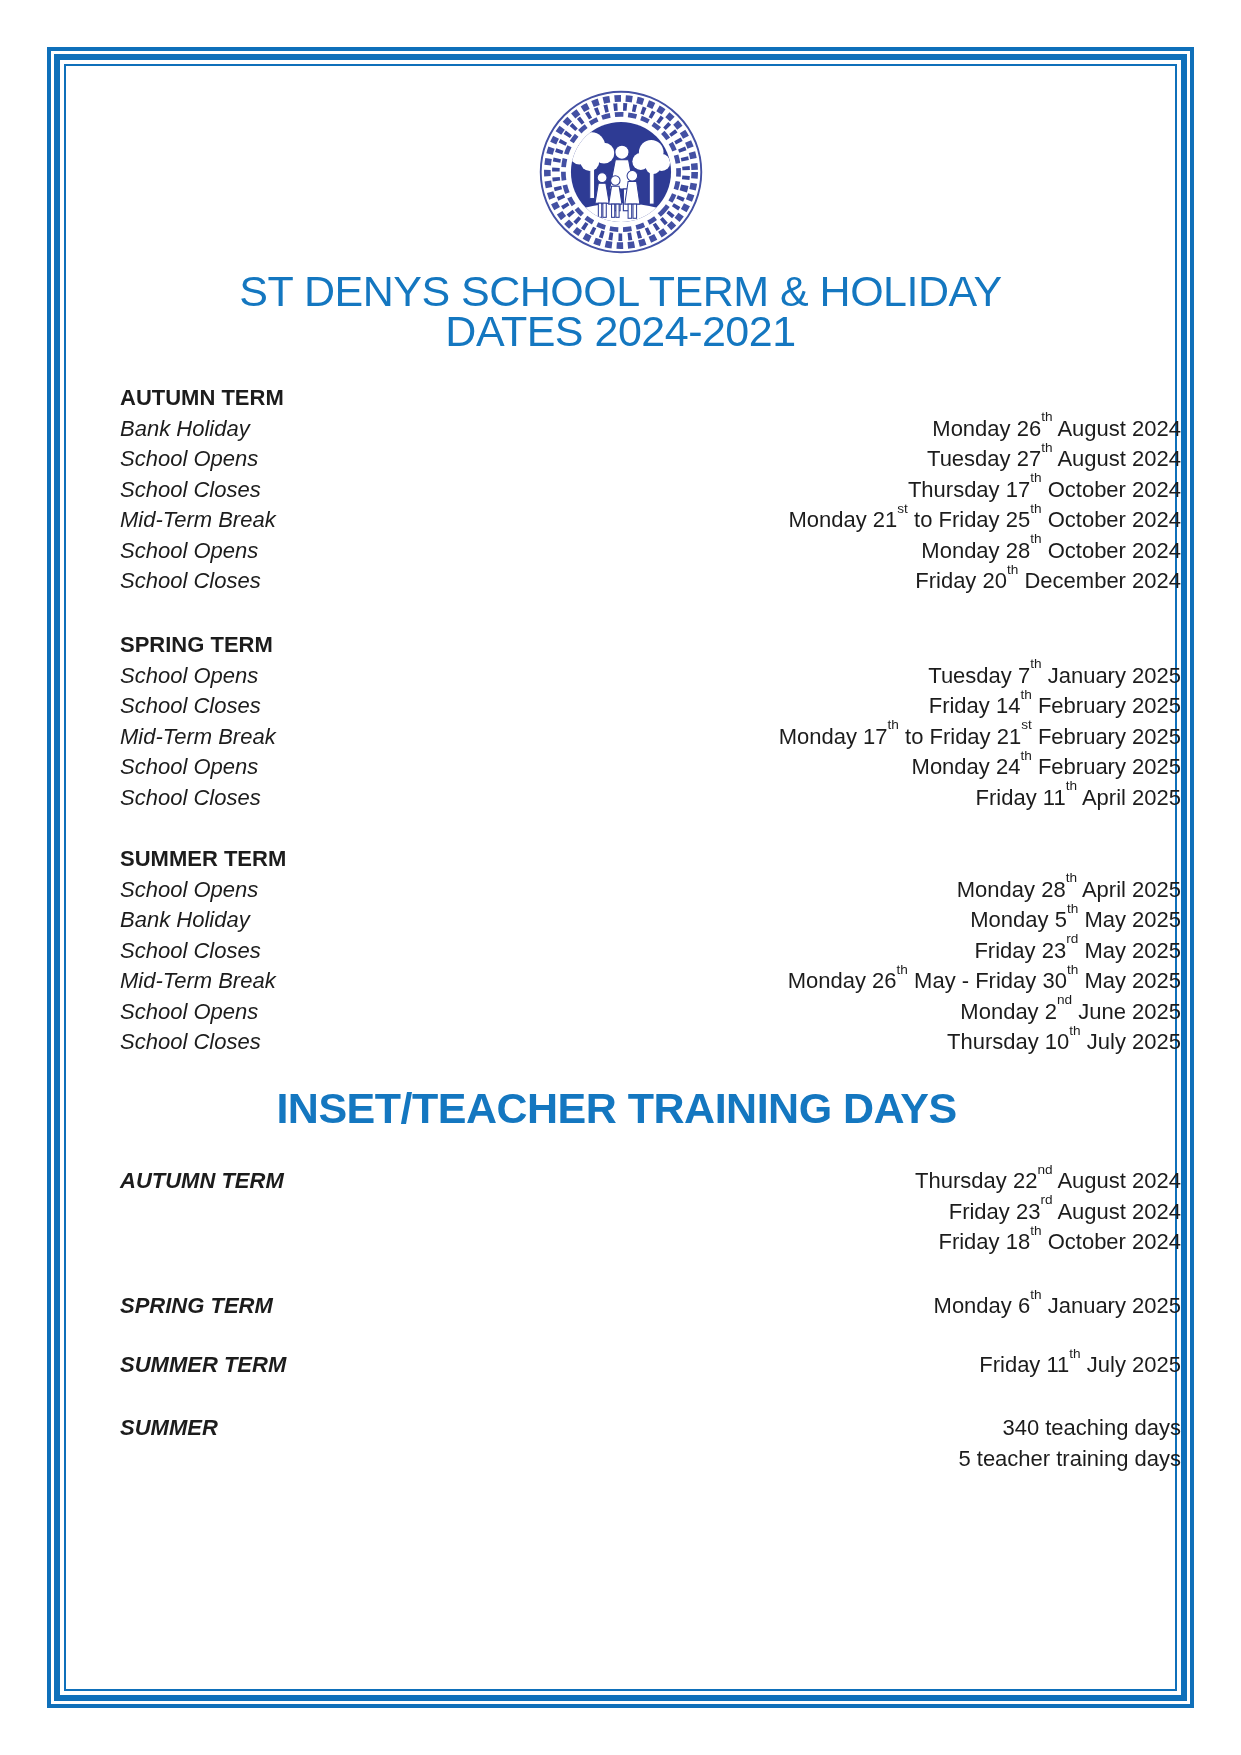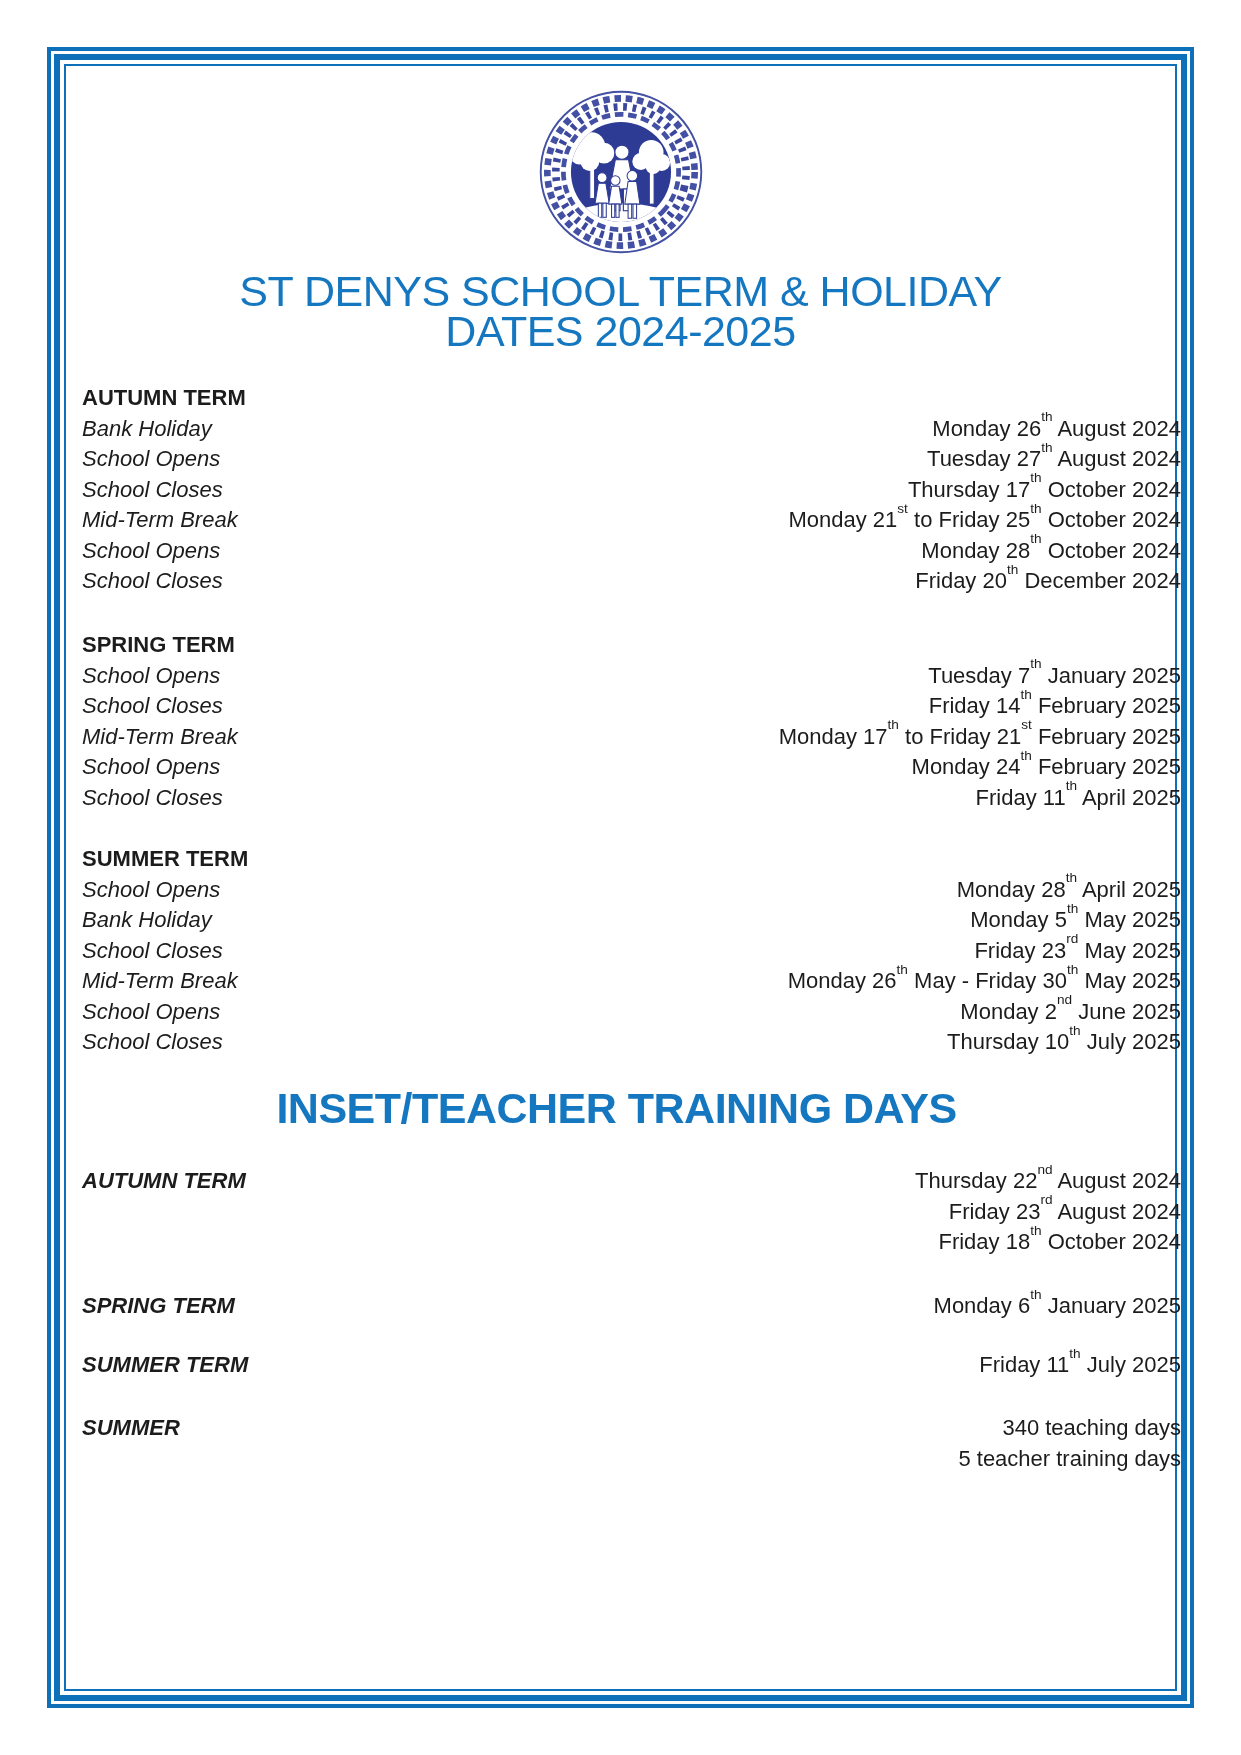--- a/index.html
+++ b/index.html
@@ -32,21 +32,21 @@
     text-align:center;
     font-size:43px;line-height:46px;font-weight:bold;
     letter-spacing:-0.5px;
     color:var(--head-blue);
   }
 
   
   .sec{position:absolute;left:0;right:60px;}
   .line{
     display:flex;
-    padding-left:82px;
+    padding-left:120px;
     font-size:22px;line-height:30.5px;
     white-space:pre-wrap;
   }
   .lbl{flex:none;width:300px;font-style:italic;}
   .hdr{font-weight:bold;}
   .val{flex:1;text-align:right;}
   .val sup{font-size:0.62em;position:relative;top:-0.45em;line-height:0;}
 
   .sec-autumn{top:383px;}
   .sec-spring{top:630px;}
@@ -127,21 +127,21 @@
           <rect x="97.5" y="124" width="3.8" height="15"></rect>
             <rect x="102.7" y="124" width="3.8" height="15"></rect>
         </g>
       </g>
     </g>
   </g>
 </svg>
 
 <div class="doc-title">
   <div>ST DENYS SCHOOL TERM &amp; HOLIDAY</div>
-  <div>DATES 2024-2025</div>
+  <div>DATES 2024-2021</div>
 </div>
 
 <div class="sec sec-autumn">
   <div class="line hdr">AUTUMN TERM</div>
   <div class="line"><span class="lbl">Bank Holiday</span><span class="val"> Monday 26<sup>th</sup> August 2024</span></div>
   <div class="line"><span class="lbl">School Opens</span><span class="val">Tuesday 27<sup>th</sup> August 2024</span></div>
   <div class="line"><span class="lbl">School Closes</span><span class="val">Thursday 17<sup>th</sup> October 2024</span></div>
   <div class="line"><span class="lbl">Mid-Term Break</span><span class="val">Monday 21<sup>st</sup> to Friday 25<sup>th</sup> October 2024</span></div>
   <div class="line"><span class="lbl">School Opens</span><span class="val">Monday 28<sup>th</sup> October 2024</span></div>
   <div class="line"><span class="lbl">School Closes</span><span class="val">Friday 20<sup>th</sup> December 2024</span></div>

